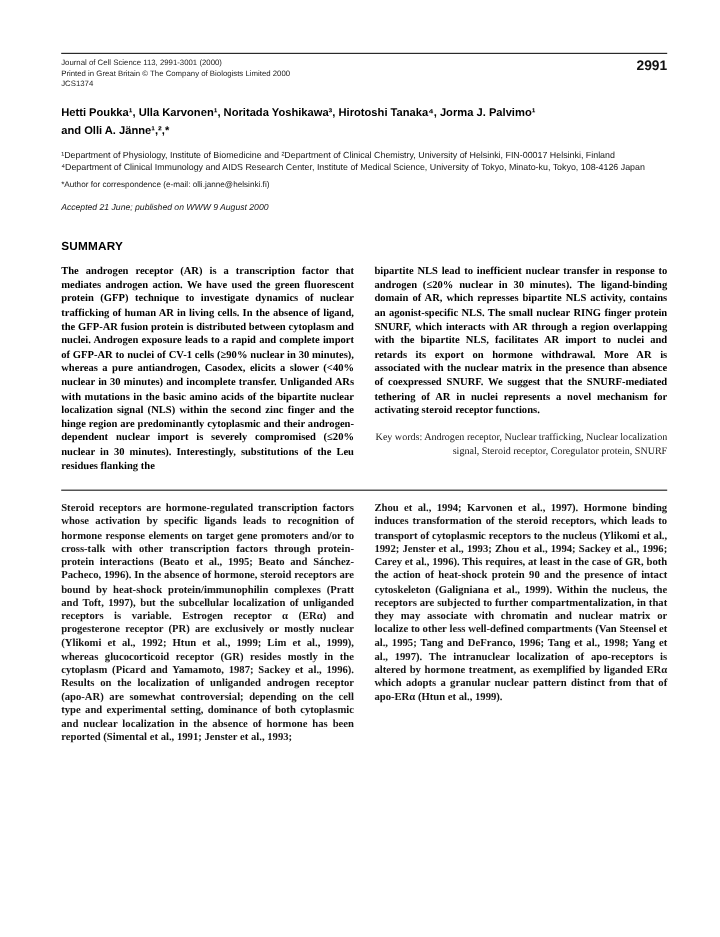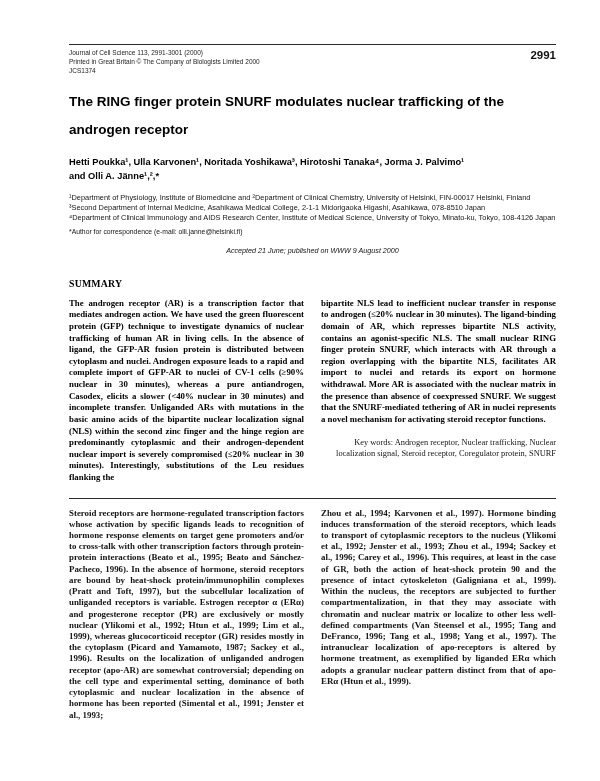--- a/index.html
+++ b/index.html
@@ -1,21 +1,21 @@
 <!DOCTYPE html>
 <html><head>
 <meta charset="utf-8">
 <style>
   html,body { margin:0; padding:0; background:#ffffff; }
   .page {
     position:relative;
     width:600px; height:781px;
     box-sizing:border-box;
     background:#ffffff;
-    padding:44px 44px 0 69px;
+    padding:44px 44px 0 51px;
     color:#141414;
     overflow:hidden;
     font-family:"Liberation Serif", serif;
   }
   .rule {
     border:none; border-top:1px solid #2a2a2a; margin:0;
   }
   .masthead {
     display:flex; justify-content:space-between; align-items:flex-start;
     margin-top:4px;
@@ -40,26 +40,26 @@
   }
   .correspondence {
     margin:4px 0 0 0;
     font-family:"Liberation Sans", sans-serif;
     font-size:6.8px; line-height:1.4; color:#141414;
   }
   .accepted {
     margin:9px 0 0 0;
     font-family:"Liberation Sans", sans-serif;
     font-style:italic;
-    font-size:7.2px; color:#141414;text-align:center;
+    font-size:7.2px; color:#141414;
   }
   .section { margin-top:23px; }
   .section-heading {
     margin:16px 0 9px 0;
-    font-family:Liberation Serif, serif;
+    font-family:Liberation Sans, sans-serif;
     font-weight:bold; font-size:9.8px; letter-spacing:0.2px; color:#000;
   }
   .twocol { display:flex; gap:17px; }
   .col { flex:1 1 0; min-width:0; }
   .summary-text {
     margin:0;
     font-family:"Liberation Serif", serif;
     font-weight:bold; font-size:8.8px; line-height:1.32;
     text-align:justify; color:#000;
   }
@@ -87,30 +87,28 @@
 
   <div class="masthead">
     <div class="mast-left">
       <div>Journal of Cell Science 113, 2991-3001 (2000)</div>
       <div>Printed in Great Britain © The Company of Biologists Limited 2000</div>
       <div>JCS1374</div>
     </div>
     <div class="page-number">2991</div>
   </div>
 
-  <h1 class="title">The RING finger protein SNURF modulates nuclear trafficking of the androgen receptor</h1>
 
   <div class="authors">
     <div>Hetti Poukka¹, Ulla Karvonen¹, Noritada Yoshikawa³, Hirotoshi Tanaka⁴, Jorma J. Palvimo¹</div>
     <div>and Olli A. Jänne¹,²,*</div>
   </div>
 
   <div class="affiliations">
     <div>¹Department of Physiology, Institute of Biomedicine and ²Department of Clinical Chemistry, University of Helsinki, FIN-00017 Helsinki, Finland</div>
-    <div>³Second Department of Internal Medicine, Asahikawa Medical College, 2-1-1 Midorigaoka Higashi, Asahikawa, 078-8510 Japan</div>
     <div>⁴Department of Clinical Immunology and AIDS Research Center, Institute of Medical Science, University of Tokyo, Minato-ku, Tokyo, 108-4126 Japan</div>
   </div>
 
   <div class="correspondence">*Author for correspondence (e-mail: olli.janne@helsinki.fi)</div>
 
   <div class="accepted">Accepted 21 June; published on WWW 9 August 2000</div>
 
   <div class="section">
     <h2 class="section-heading">SUMMARY</h2>
     <div class="twocol">

